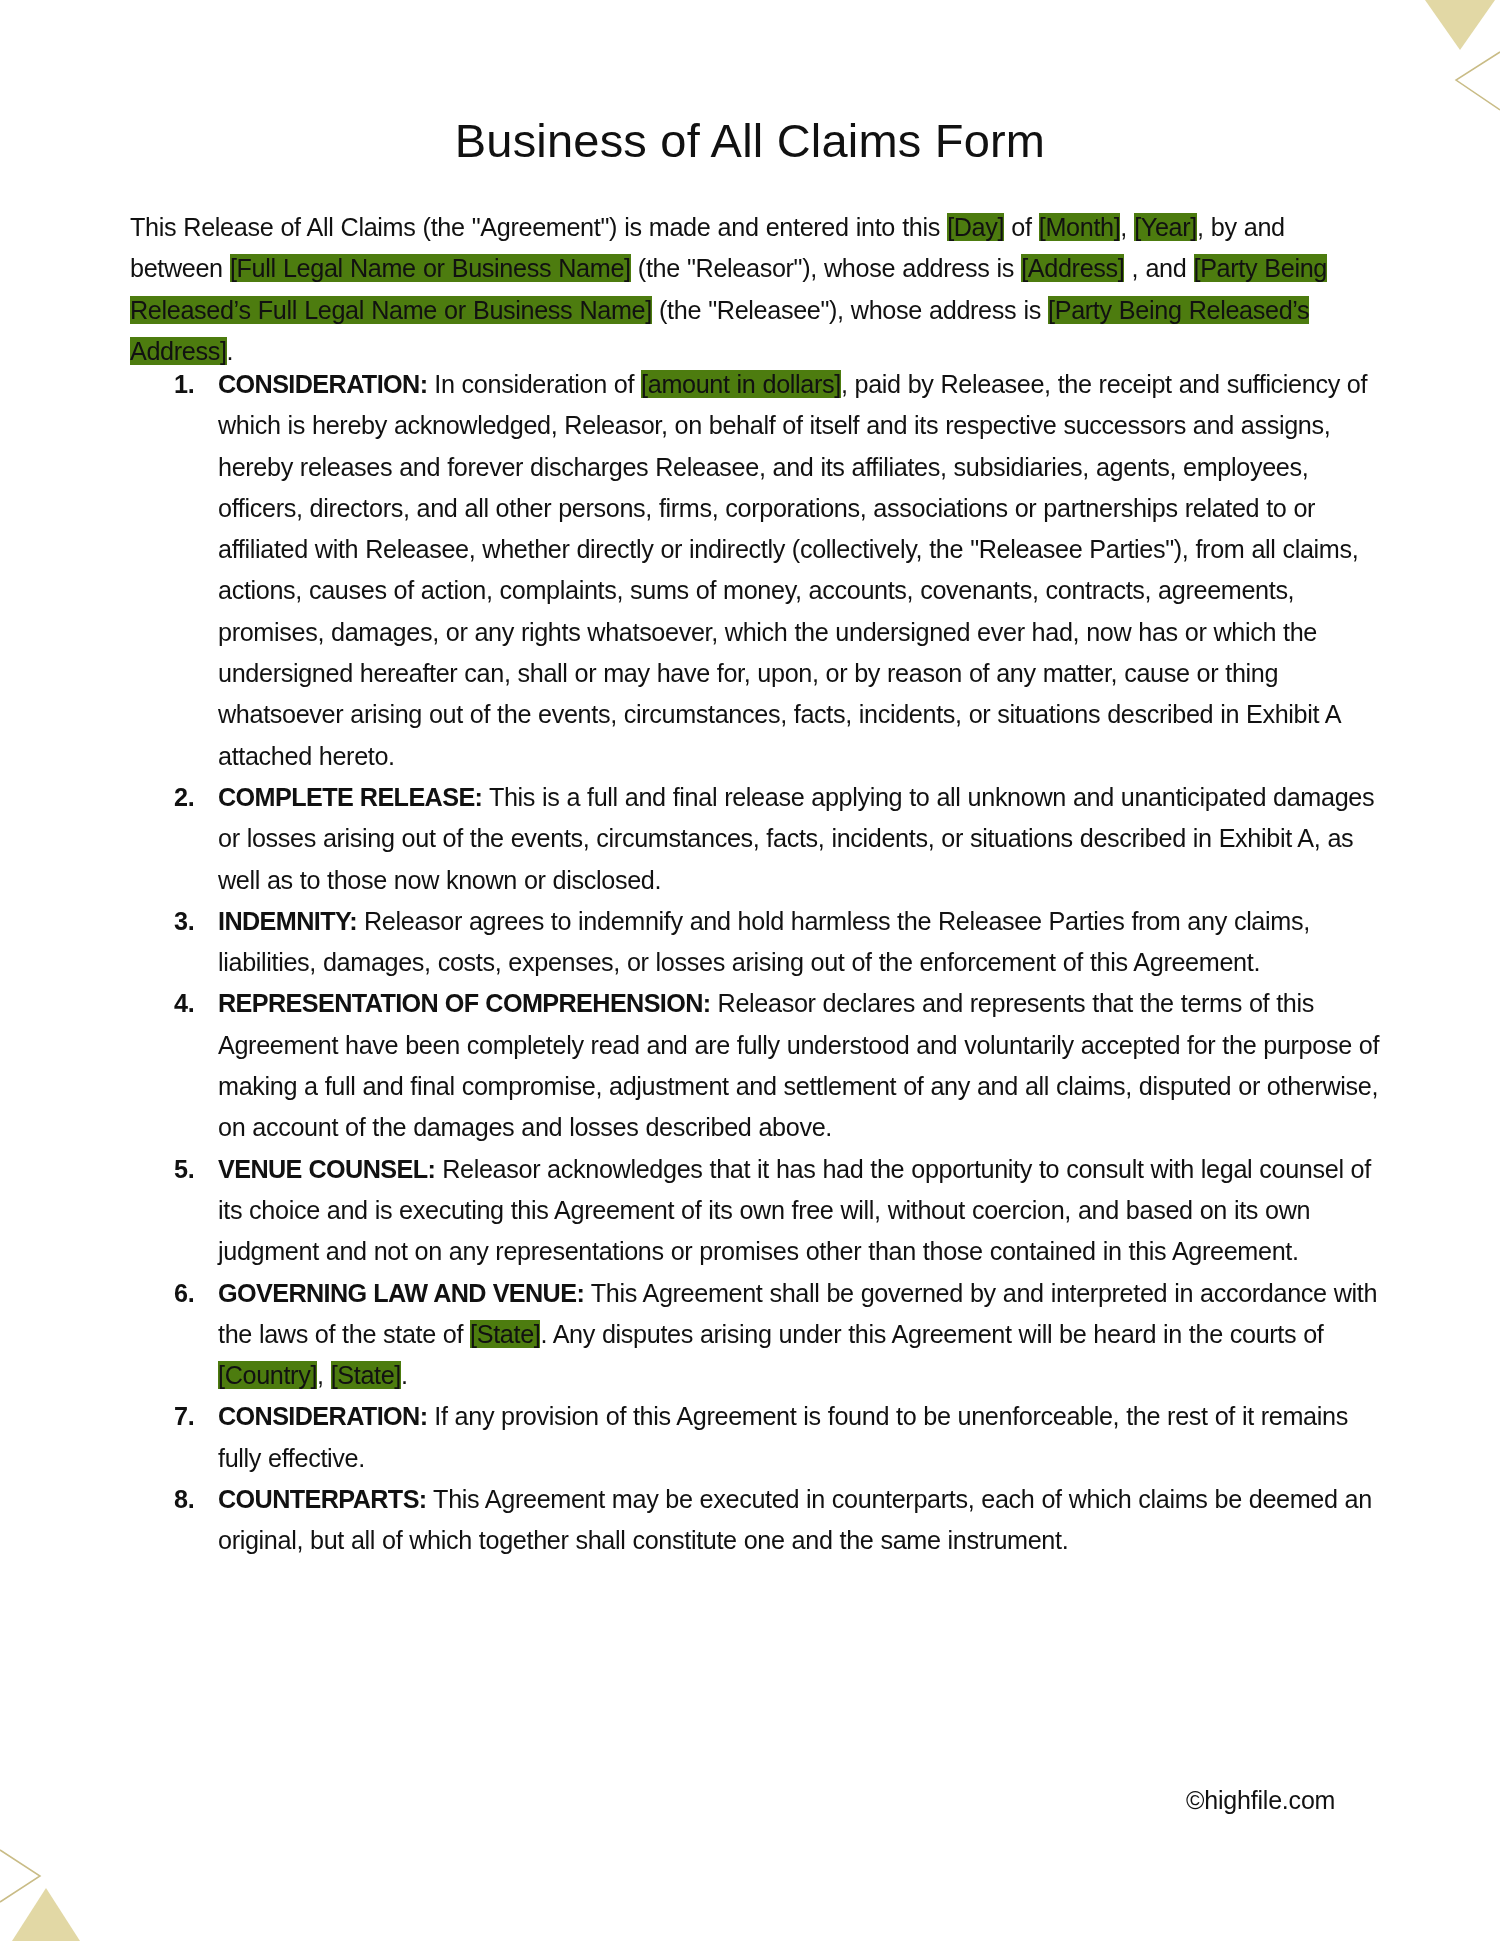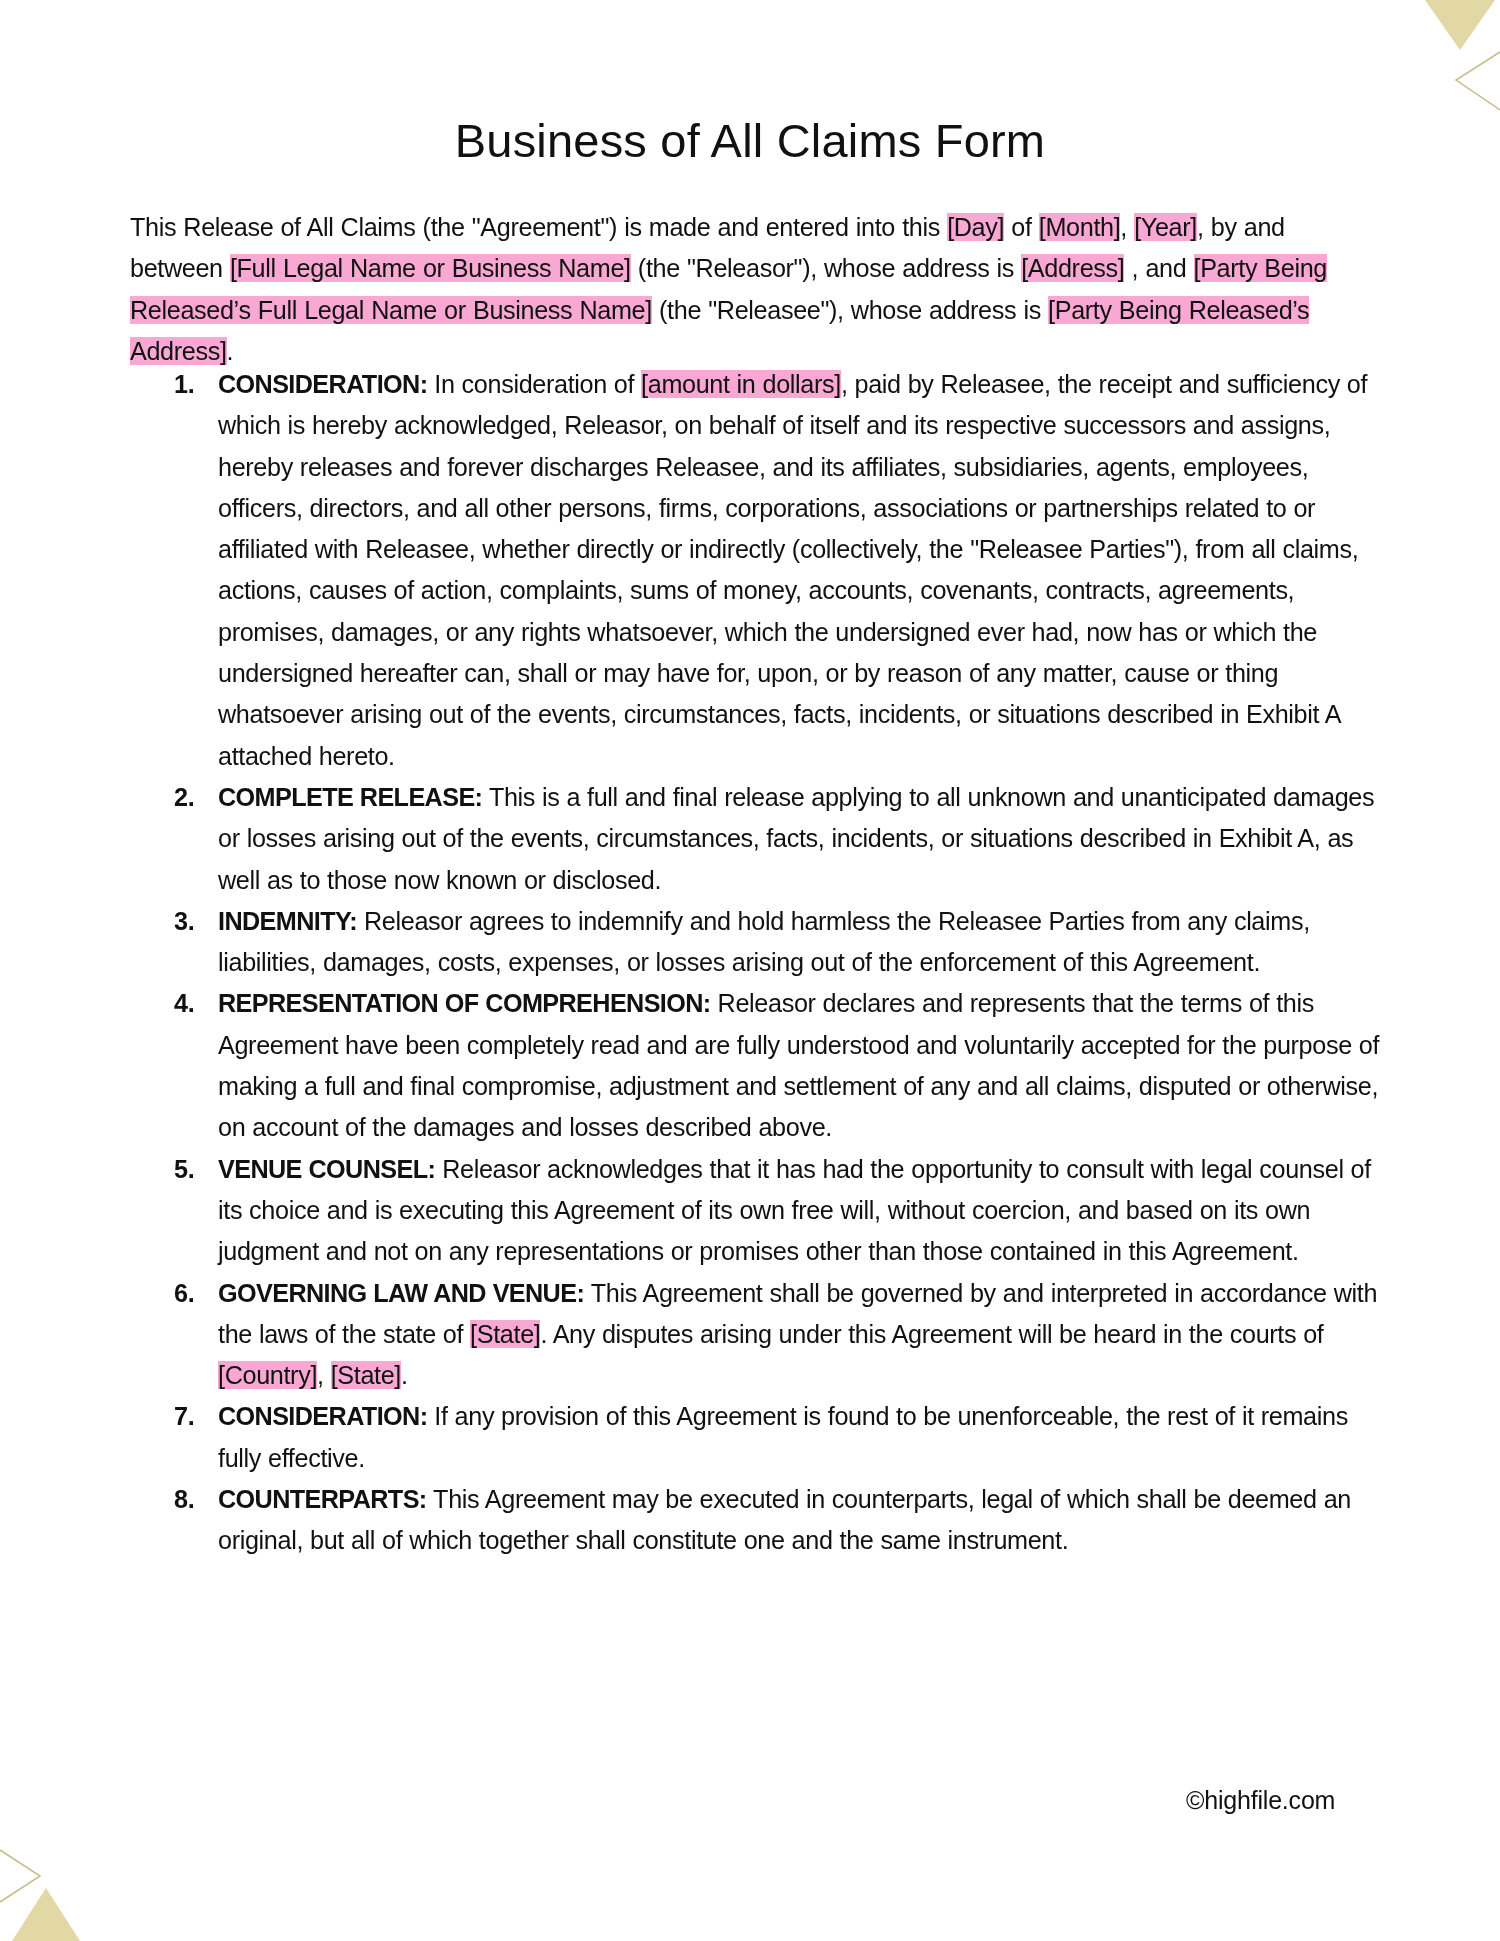--- a/index.html
+++ b/index.html
@@ -3,21 +3,21 @@
 <meta charset="utf-8">
 <style>
   html, body { margin: 0; padding: 0; background: #ffffff; }
   body { width: 1500px; height: 1941px; position: relative; overflow: hidden;
          font-family: "Liberation Sans", sans-serif; color: #111111; }
   .deco { position: absolute; }
   .title { position: absolute; top: 82px; left: 0; width: 1500px; text-align: center;
            font-size: 47px; font-weight: normal; letter-spacing: 0.2px; }
   .intro { position: absolute; top: 182px; left: 130px; width: 1240px;
            font-size: 25.2px; line-height: 41.3px; letter-spacing: -0.35px; word-spacing: 0.5px; }
-  .hl { background: #f9a8d4; }
+  .hl { background: #4d7c0f; }
   ol.clauses { position: absolute; top: 364px; left: 130px; width: 1250px; margin: 0; padding: 0;
                list-style: none; font-size: 25.2px; line-height: 41.3px; letter-spacing: -0.35px; word-spacing: 0.3px; }
   ol.clauses li { position: relative; padding-left: 88px; }
   .num { position: absolute; left: 44px; top: 0; font-weight: bold; }
   .head { font-weight: bold; letter-spacing: -0.6px; }
   .footer { position: absolute; top: 1786px; left: 1186px; font-size: 25px; letter-spacing: -0.2px; }
 </style>
 </head>
 <body>
 
@@ -39,16 +39,16 @@
 <p class="intro" id="intro"><span>This Release of All Claims (the "Agreement") is made and entered into this </span><span class="hl">[Day]</span><span> of </span><span class="hl">[Month]</span><span>,  </span><span class="hl">[Year]</span><span>, by and between </span><span class="hl">[Full Legal Name or Business Name]</span><span> (the "Releasor"), whose address is  </span><span class="hl">[Address]</span><span> , and </span><span class="hl">[Party Being Released’s Full Legal Name or Business Name]</span><span> (the "Releasee"), whose address is </span><span class="hl">[Party Being Released’s Address]</span><span>.</span></p>
 
 <ol class="clauses" id="clauses">
     <li><span class="num">1.</span><span class="head">CONSIDERATION:</span><span> In consideration of </span><span class="hl">[amount in dollars]</span><span>, paid by Releasee, the receipt and sufficiency of which is hereby acknowledged, Releasor, on behalf of itself and its respective successors and assigns, hereby releases and forever discharges Releasee, and its affiliates, subsidiaries, agents, employees, officers, directors, and all other persons, firms, corporations, associations or partnerships related to or affiliated with Releasee, whether directly or indirectly (collectively, the "Releasee Parties"), from all claims, actions, causes of action, complaints, sums of money, accounts, covenants, contracts, agreements, promises, damages, or any rights whatsoever, which the undersigned ever had, now has or which the undersigned hereafter can, shall or may have for, upon, or by reason of any matter, cause or thing whatsoever arising out of the events, circumstances, facts, incidents, or situations described in Exhibit A attached hereto.</span></li>
     <li><span class="num">2.</span><span class="head">COMPLETE RELEASE:</span><span> This is a full and final release applying to all unknown and unanticipated damages or losses arising out of the events, circumstances, facts, incidents, or situations described in Exhibit A, as well as to those now known or disclosed.</span></li>
     <li><span class="num">3.</span><span class="head">INDEMNITY:</span><span> Releasor agrees to indemnify and hold harmless the Releasee Parties from any claims, liabilities, damages, costs, expenses, or losses arising out of the enforcement of this Agreement.</span></li>
     <li><span class="num">4.</span><span class="head">REPRESENTATION OF COMPREHENSION:</span><span> Releasor declares and represents that the terms of this Agreement have been completely read and are fully understood and voluntarily accepted for the purpose of making a full and final compromise, adjustment and settlement of any and all claims, disputed or otherwise, on account of the damages and losses described above.</span></li>
     <li><span class="num">5.</span><span class="head">VENUE COUNSEL:</span><span> Releasor acknowledges that it has had the opportunity to consult with legal counsel of its choice and is executing this Agreement of its own free will, without coercion, and based on its own judgment and not on any representations or promises other than those contained in this Agreement.</span></li>
     <li><span class="num">6.</span><span class="head">GOVERNING LAW AND VENUE:</span><span> This Agreement shall be governed by and interpreted in accordance with the laws of the state of </span><span class="hl">[State]</span><span>. Any disputes arising under this Agreement will be heard in the courts of </span><span class="hl">[Country]</span><span>, </span><span class="hl">[State]</span><span>.</span></li>
     <li><span class="num">7.</span><span class="head">CONSIDERATION:</span><span> If any provision of this Agreement is found to be unenforceable, the rest of it remains fully effective.</span></li>
-    <li><span class="num">8.</span><span class="head">COUNTERPARTS:</span><span> This Agreement may be executed in counterparts, legal of which shall be deemed an original, but all of which together shall constitute one and the same instrument.</span></li>
+    <li><span class="num">8.</span><span class="head">COUNTERPARTS:</span><span> This Agreement may be executed in counterparts, each of which claims be deemed an original, but all of which together shall constitute one and the same instrument.</span></li>
   </ol>
 
 <div class="footer">©highfile.com</div>
 
 </body></html>

